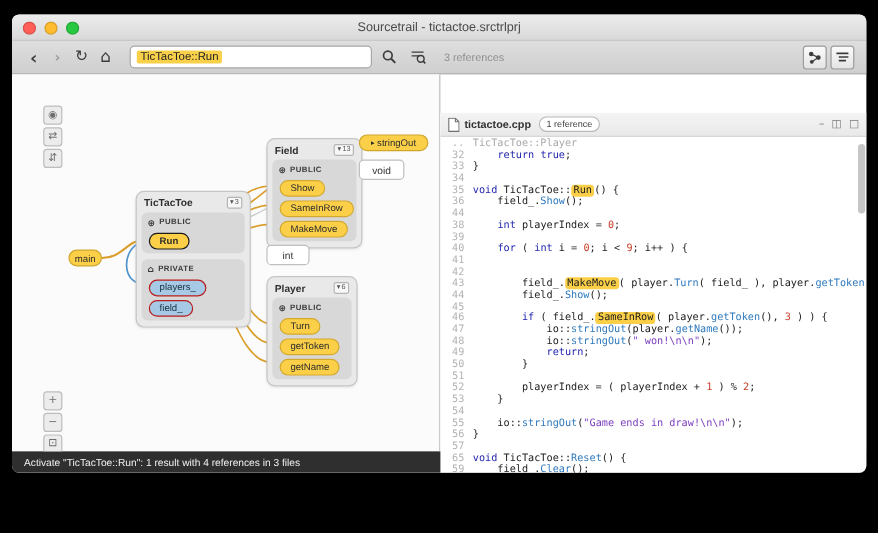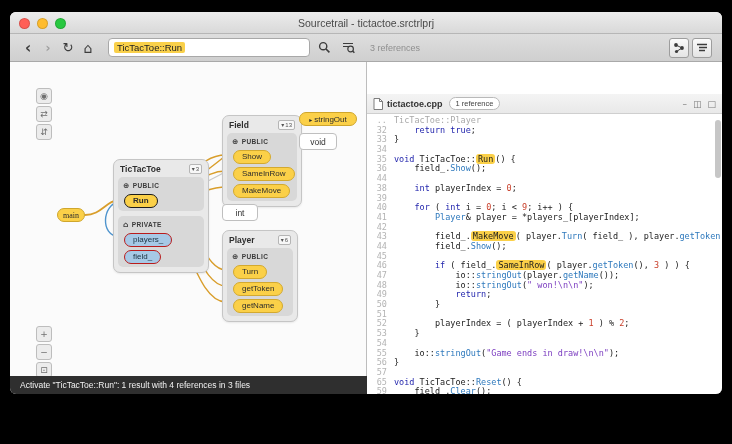--- a/index.html
+++ b/index.html
@@ -190,21 +190,21 @@
           </g>
         </svg>
 
         <div class="gtool" style="left:26px; top:26px;">◉</div>
         <div class="gtool" style="left:26px; top:44px;">⇄</div>
         <div class="gtool" style="left:26px; top:62px;">⇵</div>
         <div class="gtool" style="left:26px; top:264px;">+</div>
         <div class="gtool" style="left:26px; top:282px;">−</div>
         <div class="gtool" style="left:26px; top:300px;">⊡</div>
 
-        <div class="gnode-pill" style="left:47px; top:146px; width:28px; height:14px;font-family:Liberation Serif, serif;">
+        <div class="gnode-pill" style="left:47px; top:146px; width:28px; height:14px;">
           <span>main</span>
         </div>
 
         <div class="gnode" style="left:103px; top:97px; width:96px;">
           <div class="gnode-title">
             <span>TicTacToe</span>
             <span class="gbadge">
               <span>▾</span>
                 <span>3</span>
             </span>
@@ -335,21 +335,20 @@
               <div class="code-row">
                 <span class="ln">39</span>
                 <span class="lc"></span>
               </div>
               <div class="code-row">
                 <span class="ln">40</span>
                 <span class="lc"><span>    </span><span class="tok-kw">for</span><span> ( </span><span class="tok-kw">int</span><span> i = </span><span class="tok-num">0</span><span>; i &lt; </span><span class="tok-num">9</span><span>; i++ ) {</span></span>
               </div>
               <div class="code-row">
                 <span class="ln">41</span>
-                <span class="lc"><span>        </span><span class="tok-typ">Player</span><span>&amp; player = *players_[playerIndex];</span></span>
               </div>
               <div class="code-row">
                 <span class="ln">42</span>
                 <span class="lc"></span>
               </div>
               <div class="code-row">
                 <span class="ln">43</span>
                 <span class="lc"><span>        field_.</span><span class="tok-hl">MakeMove</span><span>( player.</span><span class="tok-fn">Turn</span><span>( field_ ), player.</span><span class="tok-fn">getToken</span><span>() );</span></span>
               </div>
               <div class="code-row">

